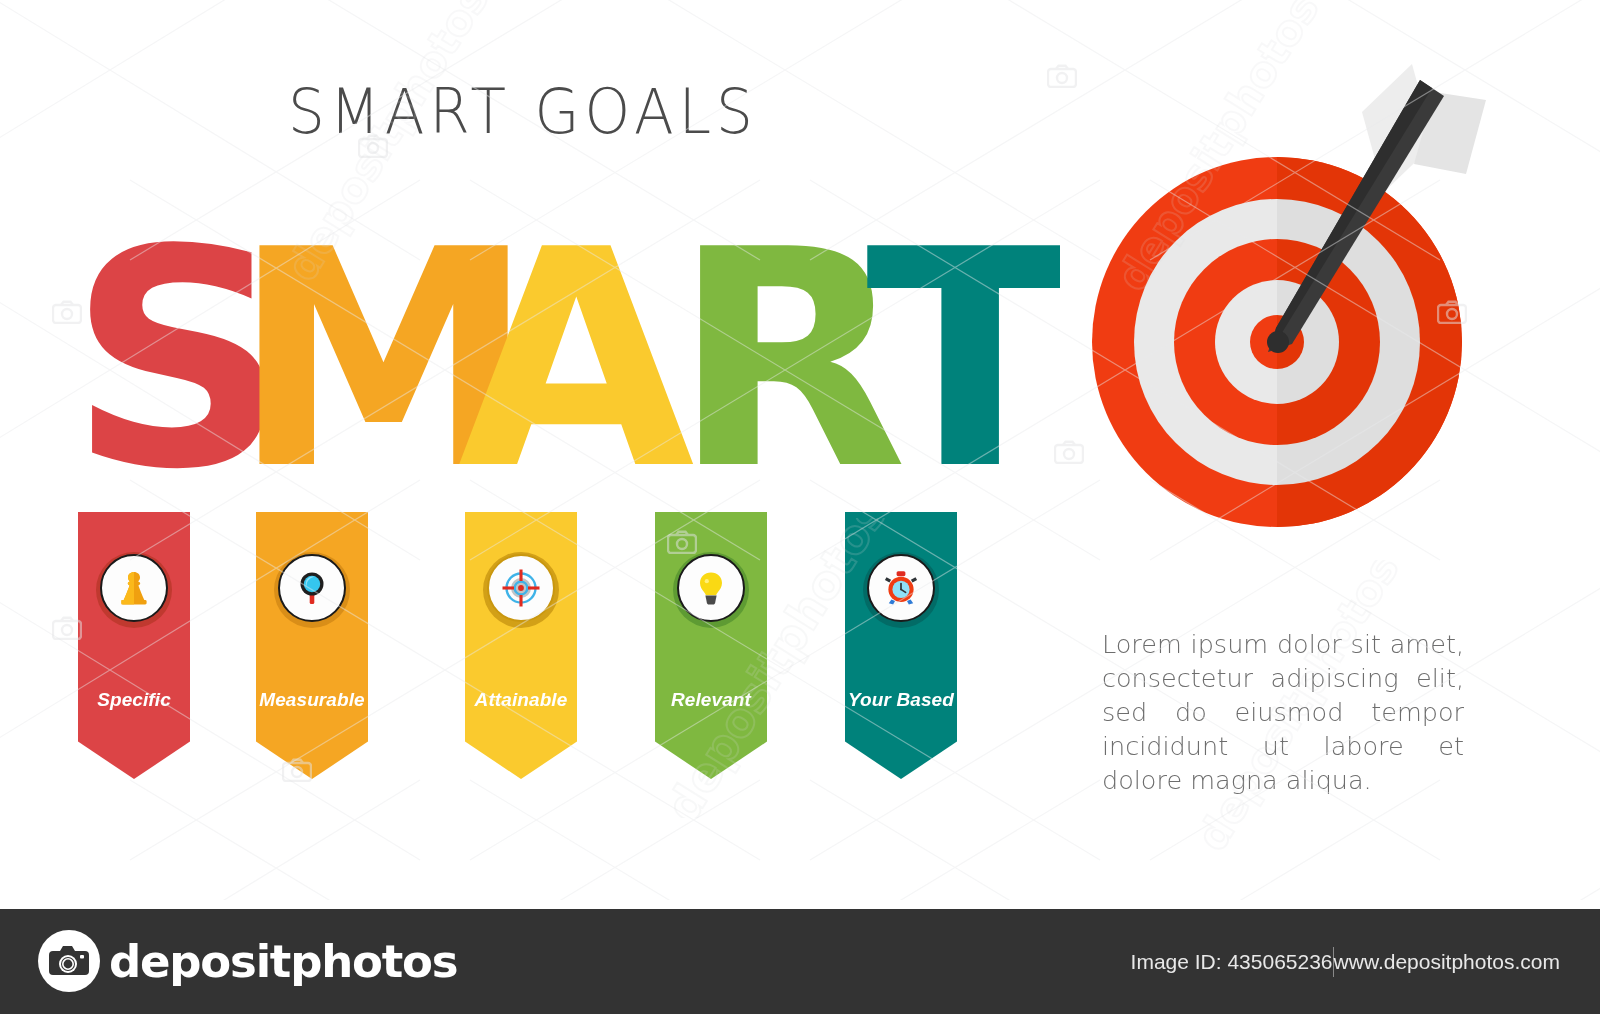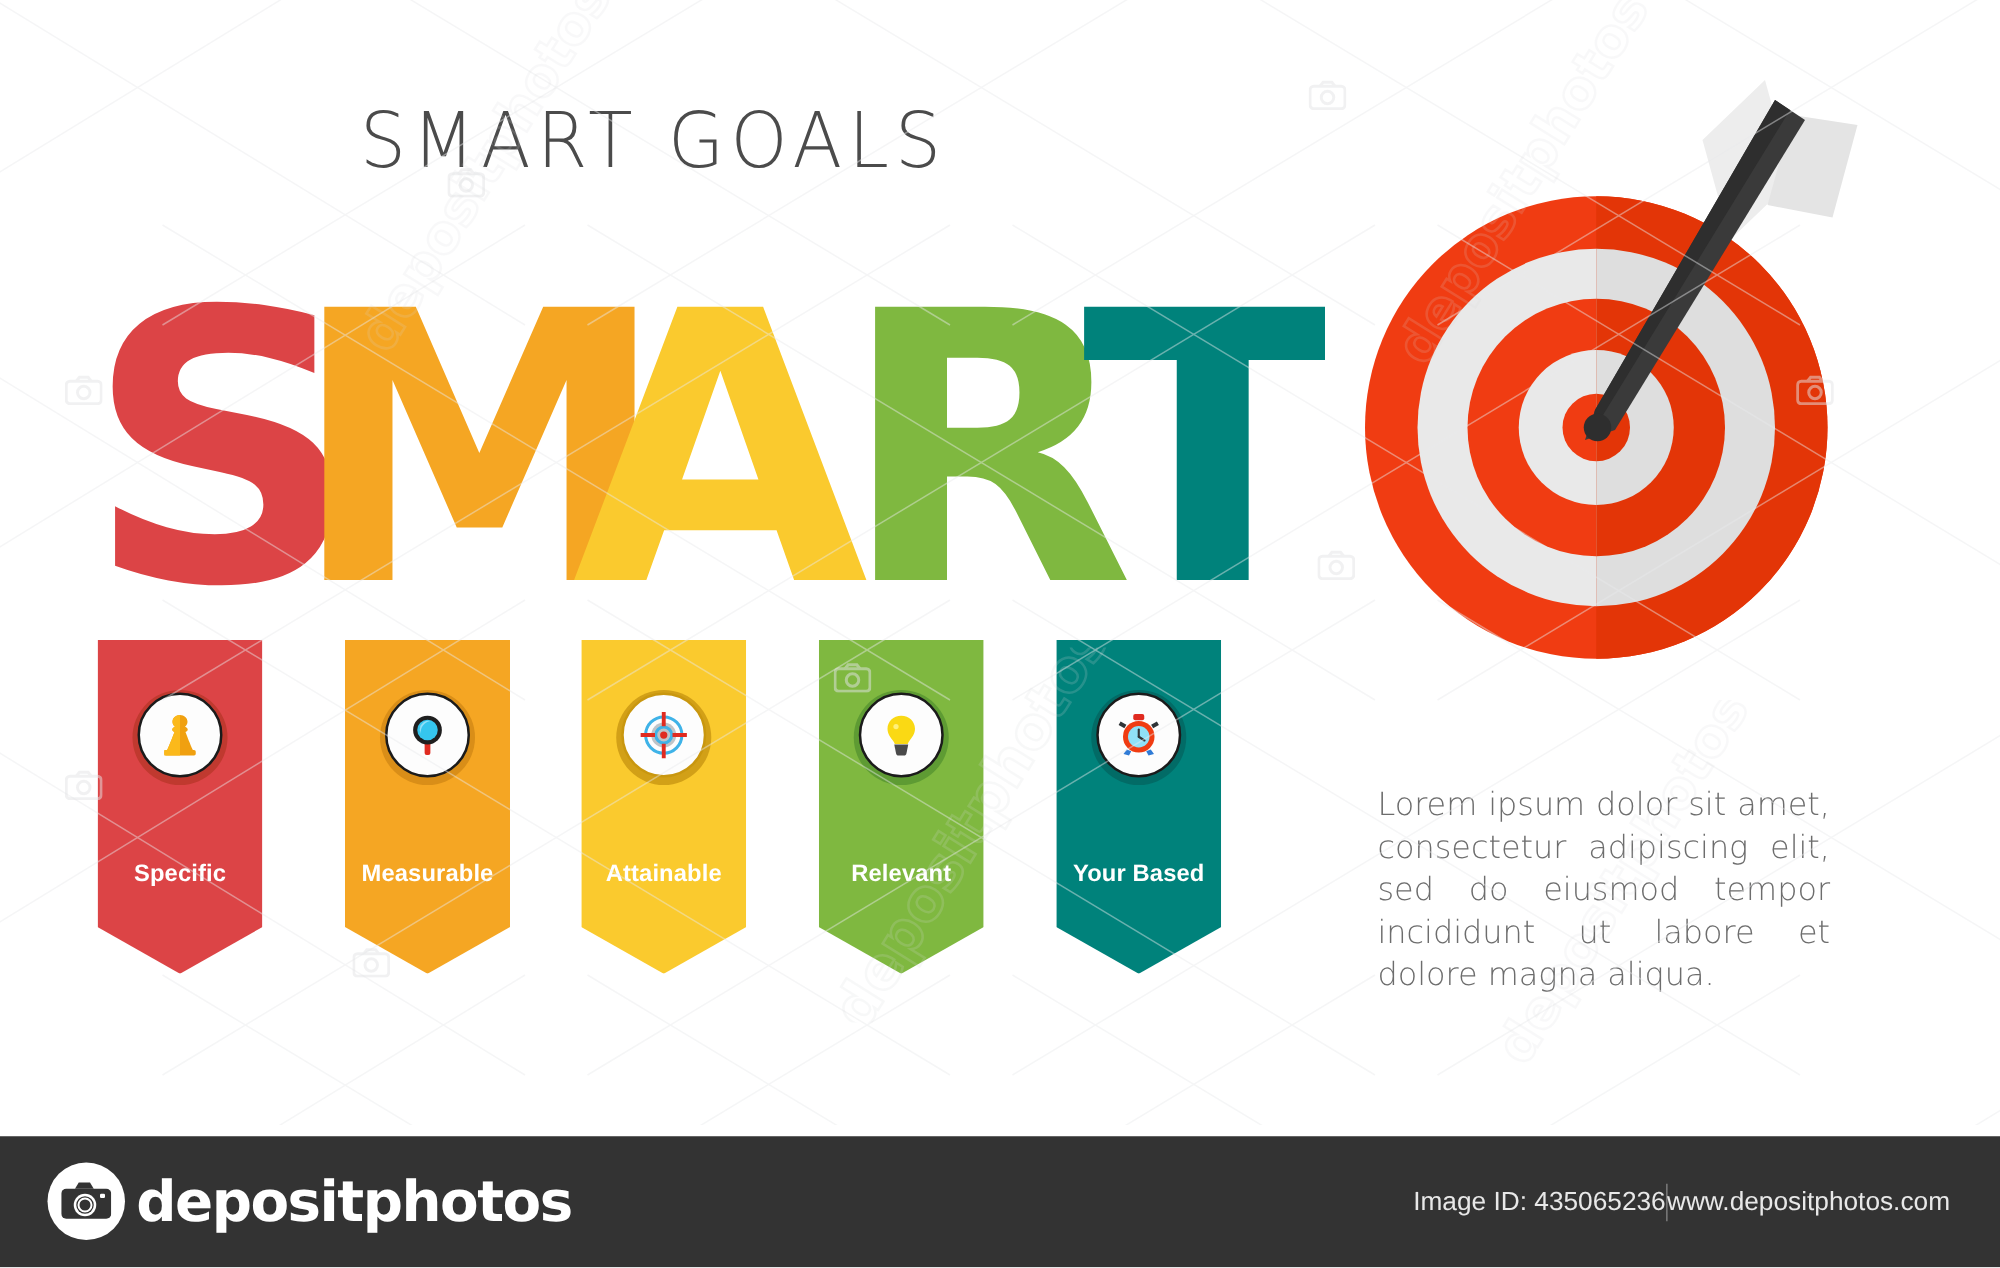--- a/index.html
+++ b/index.html
@@ -26,21 +26,21 @@
     font-family:"DejaVu Sans", sans-serif;
     transform:scaleY(1.06);transform-origin:left top;
   }
 
   
   .smart{position:absolute;left:60px;top:196px;width:1000px;height:290px;}
   .smart svg{display:block;}
 
   
   .ribbons{position:absolute;left:0;top:0;width:1060px;height:800px;}
-  .ribbon{position:absolute;top:512px;width:132px;height:267px;}
+  .ribbon{position:absolute;top:512px;width:112px;height:267px;font-style:italic;}
   .rib-shape{
     position:absolute;inset:0;
     -webkit-clip-path:polygon(0 0,100% 0,100% 86%,50% 100%,0 86%);
     clip-path:polygon(0 0,100% 0,100% 86%,50% 100%,0 86%);
   }
   .rib-badge{
     position:absolute;left:50%;top:40px;width:76px;height:76px;
     margin-left:-38px;border-radius:50%;
   }
   .rib-badge .ring{position:absolute;inset:0;border-radius:50%;}
@@ -243,21 +243,21 @@
             <path d="M17 4c-3.4 0-6 2.4-6 5.4 0 1.6.8 3 2 3.9-1.3.5-2.2 1.3-2.2 2.2 0 .8.7 1.5 1.8 2C11.3 21 9 27 6.6 32.2h20.8C25 27 22.7 21 21.4 17.5c1.1-.5 1.8-1.2 1.8-2 0-.9-.9-1.7-2.2-2.2 1.2-.9 2-2.3 2-3.9C23 6.4 20.4 4 17 4z" fill="#F0A010"></path>
             <path d="M17 4c-3.4 0-6 2.4-6 5.4 0 1.6.8 3 2 3.9-1.3.5-2.2 1.3-2.2 2.2 0 .8.7 1.5 1.8 2C11.3 21 9 27 6.6 32.2H17z" fill="#FBB91B"></path>
             <rect x="4.4" y="32" width="25.2" height="4.4" rx="1.4" fill="#F0A010"></rect>
             <rect x="4.4" y="32" width="12.6" height="4.4" fill="#FBB91B"></rect>
           </svg>
         </div>
       </div>
       <div class="rib-label">Specific</div>
     </div>
 
-    <div class="ribbon" style="left:276px;">
+    <div class="ribbon" style="left:256px;">
       <div class="rib-shape" style="background:#F5A623;"></div>
       <div class="rib-badge">
         <div class="ring" style="background:#D98E18;"></div>
         <div class="disc">
           <svg width="34" height="40" viewBox="0 0 34 40">
             <rect x="14.7" y="24" width="4.6" height="12" rx="1.6" fill="#E02B20"></rect>
             <circle cx="17" cy="16" r="11.5" fill="#1f1f1f"></circle>
             <circle cx="17" cy="16" r="8.2" fill="#35C6EE"></circle>
             <path d="M11.3 12.6a8.2 8.2 0 0 1 8.6-3.9c-3.6.4-6.9 2.9-8 6.6-.4 1.3-.4 2.6-.2 3.8a8.2 8.2 0 0 1-.4-6.5z" fill="#8FE0F7"></path>
           </svg>

